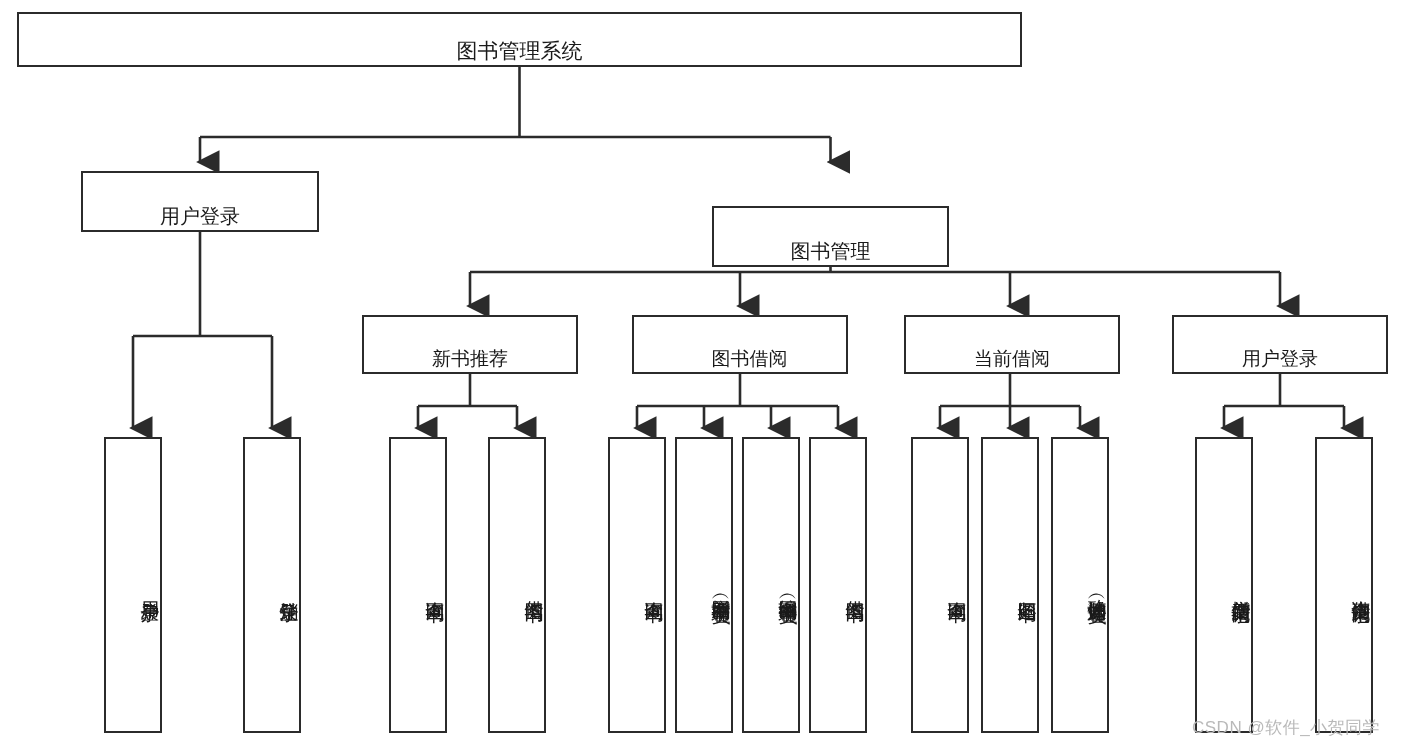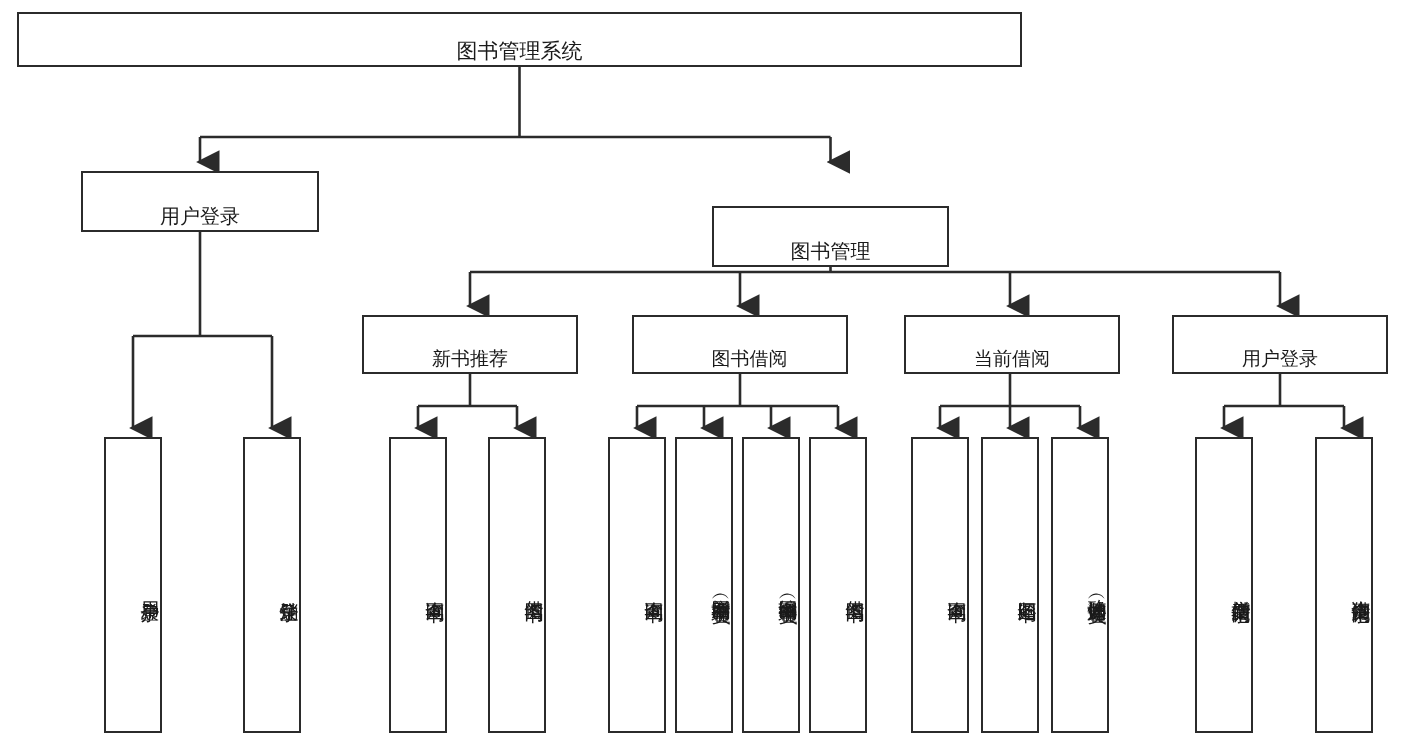--- a/index.html
+++ b/index.html
@@ -166,14 +166,15 @@
         <span>确认归还（管理员）</span>
       </div>
       <div class="node leaf" style="left: 1195px; top: 437px; width: 58px; height: 296px;">
         <span>新增借阅记录</span>
       </div>
       <div class="node leaf" style="left: 1315px; top: 437px; width: 58px; height: 296px;">
         <span>查询借阅记录</span>
       </div>
     </div>
 
+  <div class="watermark" style="left: 1192px; top: 716px;">CSDN @软件_小贺同学</div>
 
 </div>
 
 </body></html>

